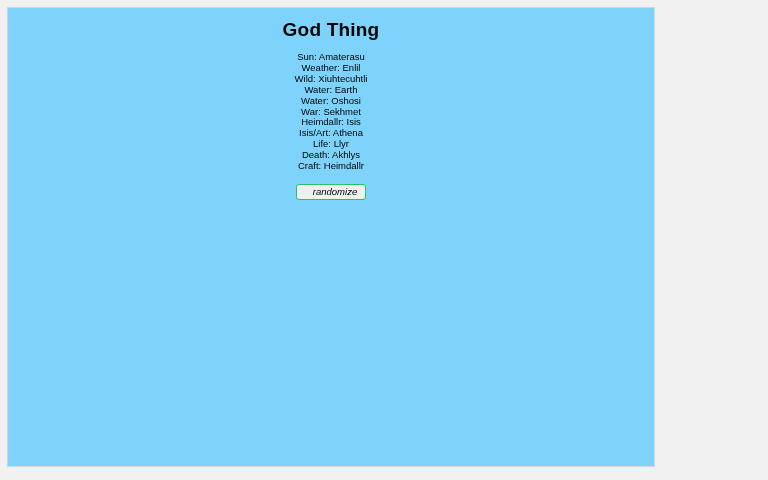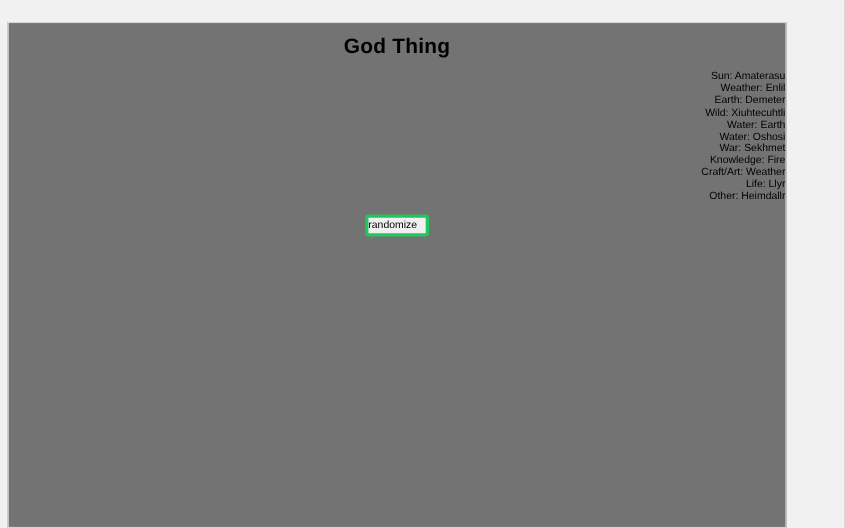--- a/index.html
+++ b/index.html
@@ -11,76 +11,76 @@
     height: 480px;
     background: #f1f1f1;
     font-family: "Liberation Sans", sans-serif;
     color: #000000;
     position: relative;
     overflow: hidden;
   }
   .card {
     position: absolute;
     left: 7px;
-    top: 20px;
-    width: 708px;
+    top: 7px;
+    width: 648px;
     height: 460px;
-    background: #737373;
+    background: #7dd3fc;
     border: 1px solid #d4d4d4;
     box-sizing: border-box;
     text-align: center;
   }
   h1.page-title {
     font-size: 19px;
     line-height: 22px;
     font-weight: bold;
     margin: 11px 0 11px 0;
     letter-spacing: 0.2px;
   }
   .god-list {
     margin: 0;
-    text-align: right;
   }
   .god-row {
     font-size: 9.5px;
     line-height: 10.9px;
     color: #000000;
     white-space: nowrap;
   }
   .button-row {
     margin-top: 9px;
   }
   button.randomize {
     font-family: "Liberation Sans", sans-serif;
     font-size: 9.5px;
     line-height: 11px;
     color: #000000;
     background: #f0f0f0;
-    border: 3px solid #22c55e;
+    border: 1px solid #22c55e;
     border-radius: 3px;
-    padding: 1px 8px 2px 0;
+    padding: 1px 8px 2px 16px;
     cursor: pointer;
+    font-style: italic;
   }
 </style>
 </head>
 <body>
 
 <div class="card">
   <h1 class="page-title">God Thing</h1>
 
   <div class="god-list" id="god-list">
       <div class="god-row">Sun: Amaterasu</div>
       <div class="god-row">Weather: Enlil</div>
-      <div class="god-row">Earth: Demeter</div>
       <div class="god-row">Wild: Xiuhtecuhtli</div>
       <div class="god-row">Water: Earth</div>
       <div class="god-row">Water: Oshosi</div>
       <div class="god-row">War: Sekhmet</div>
-      <div class="god-row">Knowledge: Fire</div>
-      <div class="god-row">Craft/Art: Weather</div>
+      <div class="god-row">Heimdallr: Isis</div>
+      <div class="god-row">Isis/Art: Athena</div>
       <div class="god-row">Life: Llyr</div>
-      <div class="god-row">Other: Heimdallr</div>
+      <div class="god-row">Death: Akhlys</div>
+      <div class="god-row">Craft: Heimdallr</div>
     </div>
 
   <div class="button-row">
     <button class="randomize">randomize</button>
   </div>
 </div>
 
 </body></html>

